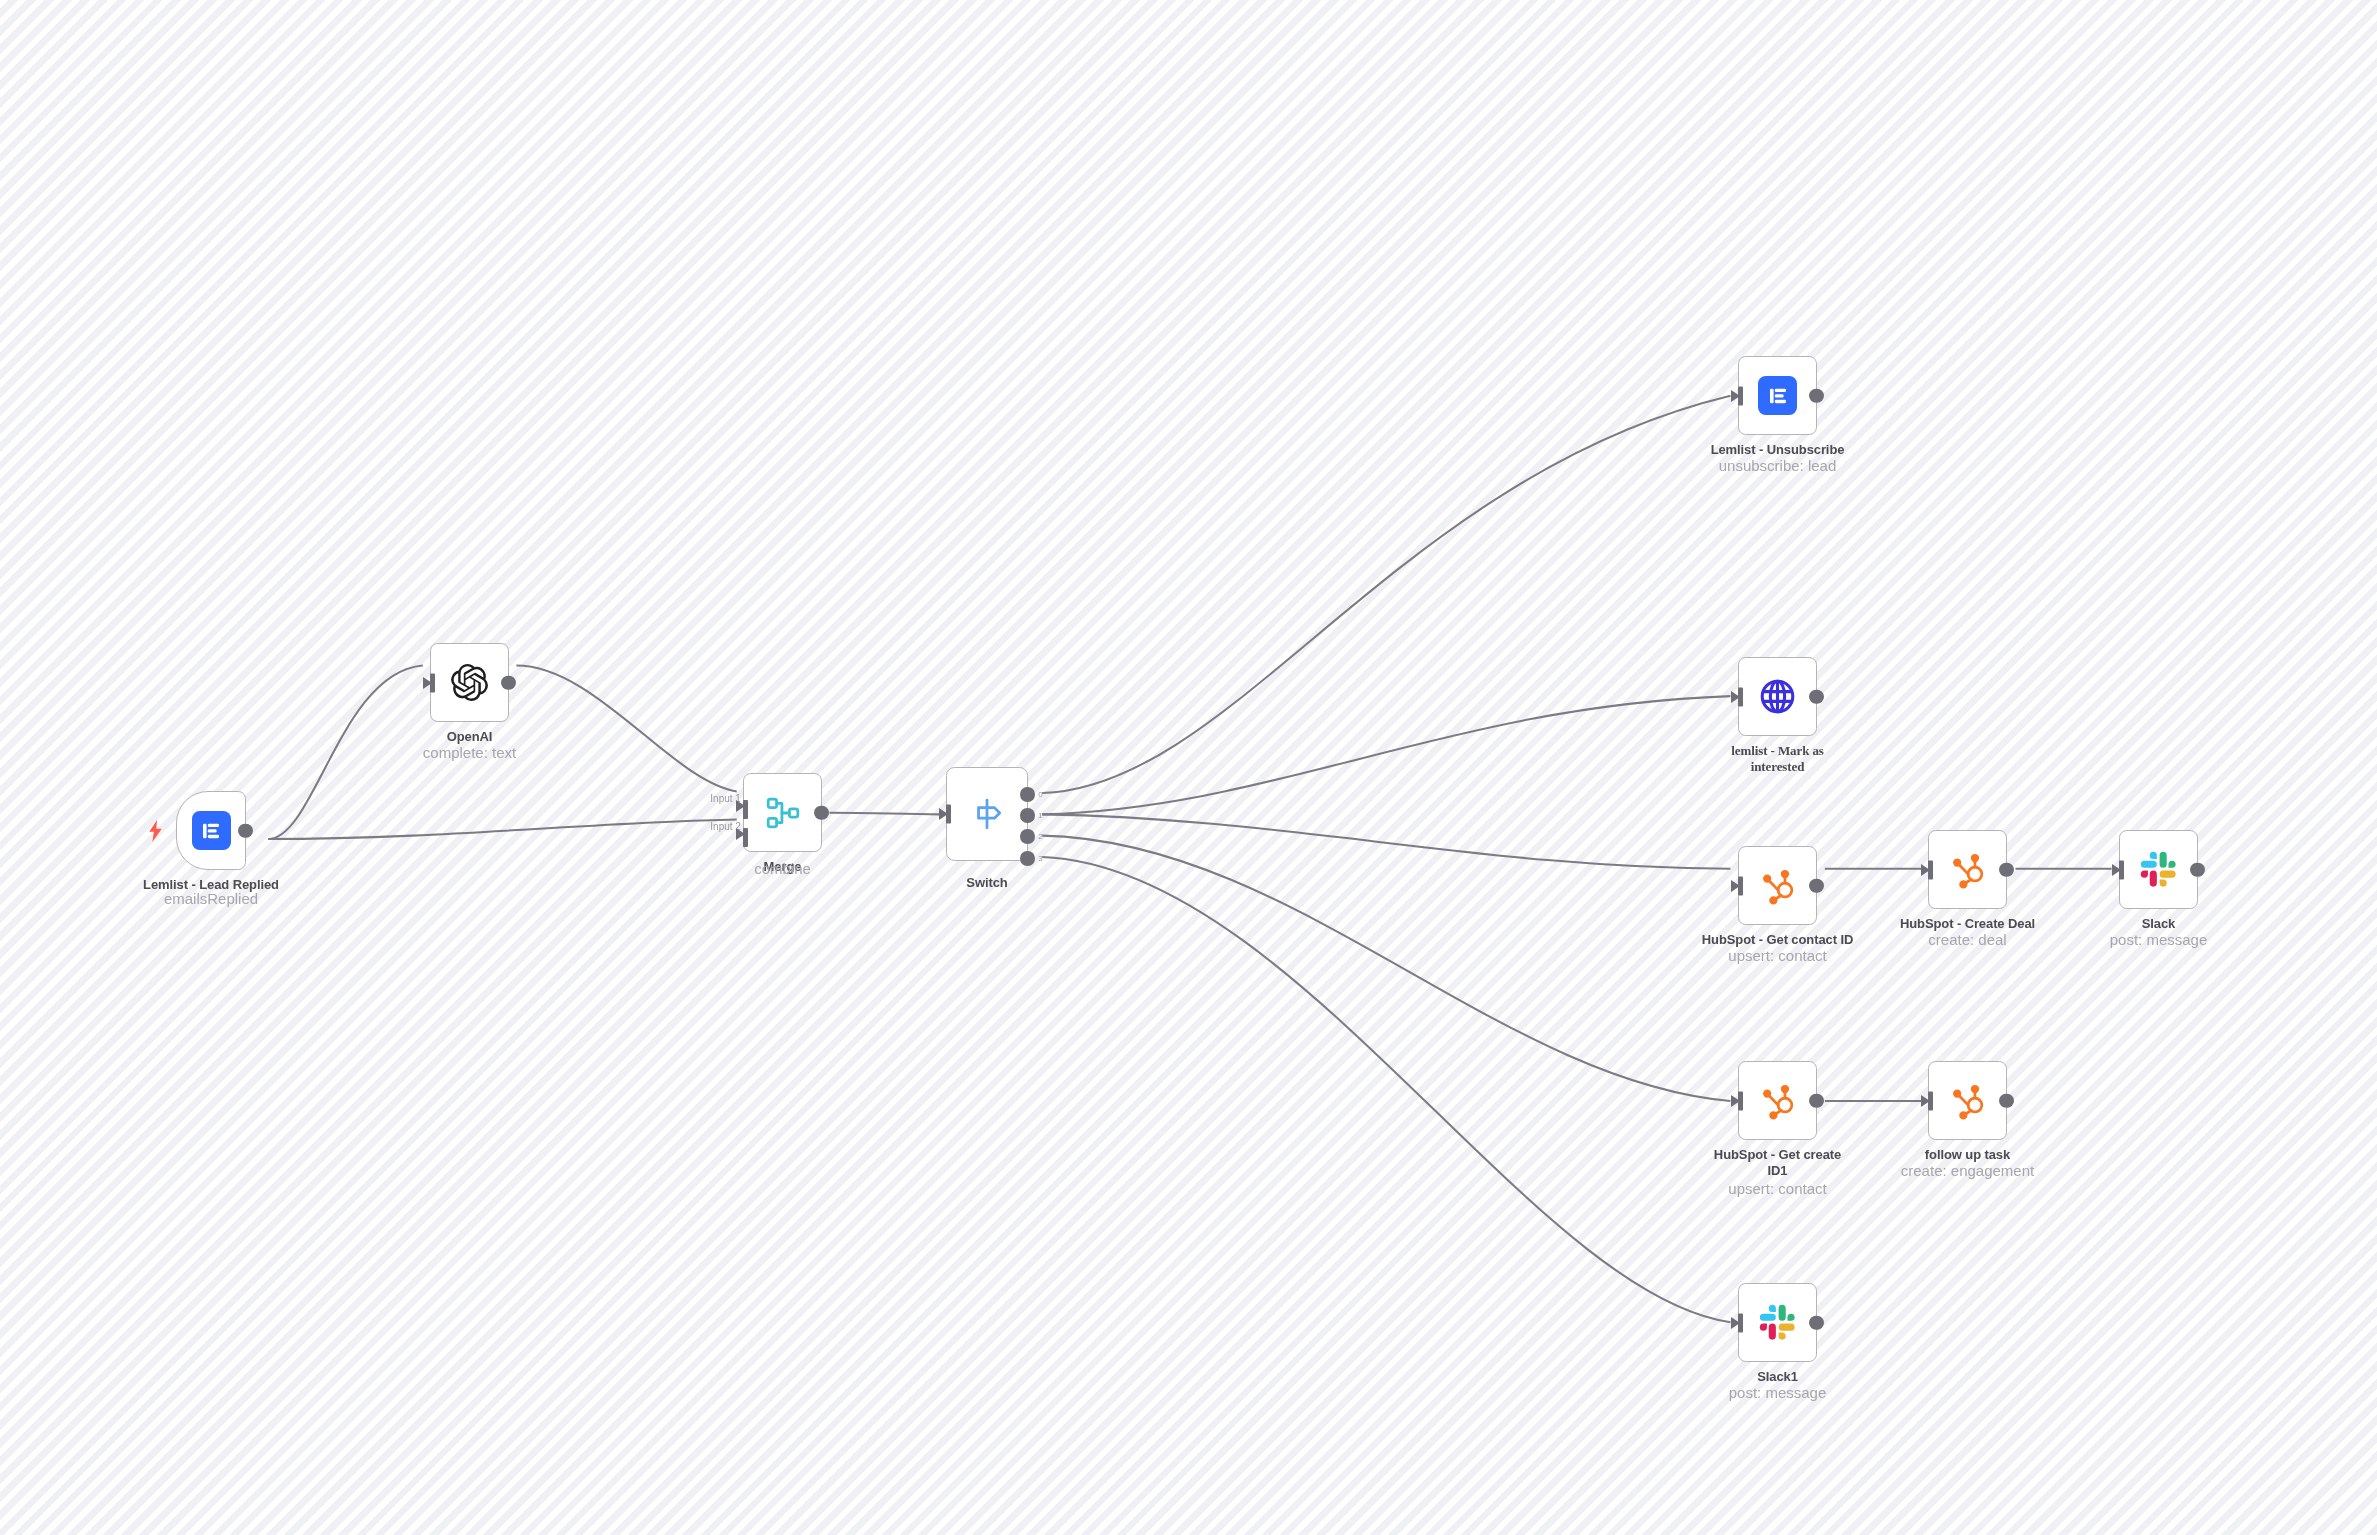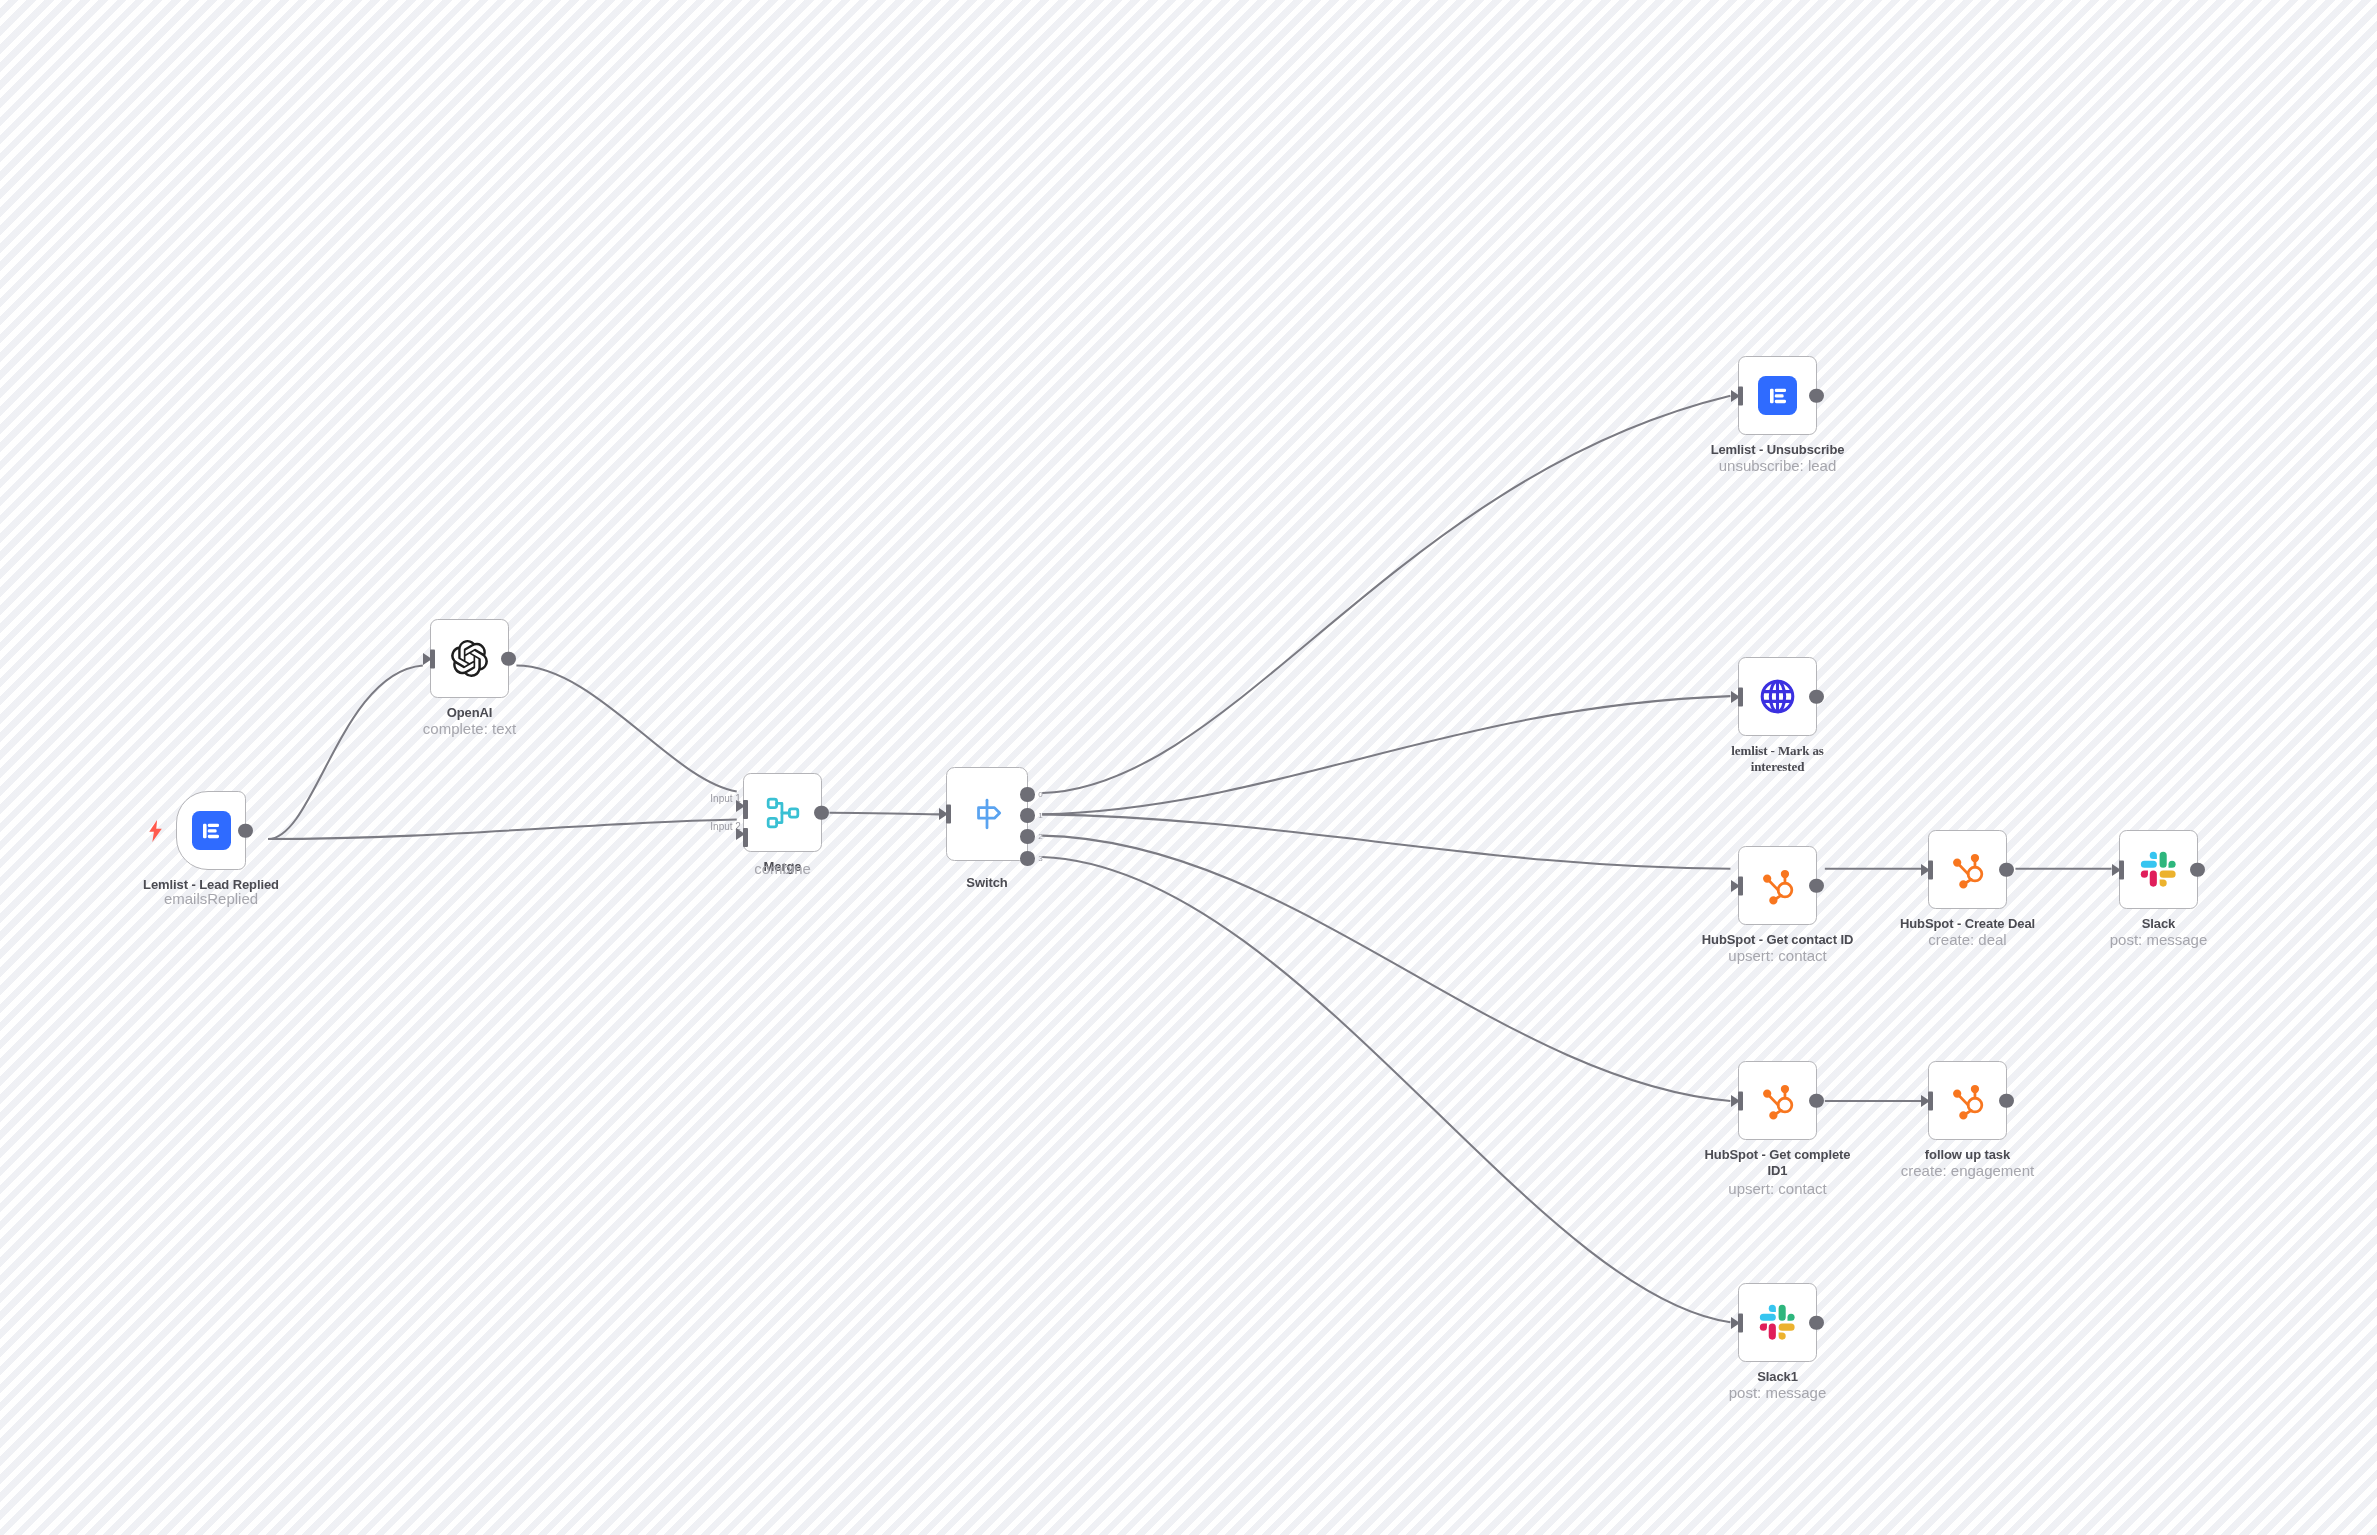--- a/index.html
+++ b/index.html
@@ -218,21 +218,21 @@
           <rect x="11" y="12.8" width="11" height="4" rx="1.6" fill="#ffffff"></rect>
           <rect x="11" y="19.6" width="14" height="4.4" rx="1.8" fill="#ffffff"></rect>
         </svg>
       </div>
     </div>
     <div class="port-out"></div>
     <div class="node-label">Lemlist - Lead Replied</div>
     <div class="node-subtitle" style="margin-top:21px;">emailsReplied</div>
   </div>
 
-  <div class="node" style="left:430px; top:619px;">
+  <div class="node" style="left:430px; top:643px;">
     <div class="port-in"></div>
     <div class="port-in-bar"></div>
     <div class="node-icon">
       <svg class="oai-ico" viewBox="0 0 24 24" fill="#1e1e1e">
         <path d="M22.28 9.82a5.99 5.99 0 0 0-.52-4.91 6.05 6.05 0 0 0-6.51-2.9A6.07 6.07 0 0 0 4.98 4.18a5.99 5.99 0 0 0-4 2.9 6.05 6.05 0 0 0 .74 7.1 5.98 5.98 0 0 0 .51 4.91 6.05 6.05 0 0 0 6.52 2.9A5.98 5.98 0 0 0 13.26 24a6.06 6.06 0 0 0 5.77-4.21 5.99 5.99 0 0 0 4-2.9 6.06 6.06 0 0 0-.75-7.07zm-9.02 12.6a4.48 4.48 0 0 1-2.88-1.04l.14-.08 4.78-2.76a.79.79 0 0 0 .39-.68v-6.74l2.02 1.17a.07.07 0 0 1 .04.05v5.58a4.5 4.5 0 0 1-4.5 4.5zM3.6 18.3a4.47 4.47 0 0 1-.54-3.01l.14.09 4.79 2.76a.77.77 0 0 0 .78 0l5.84-3.37v2.33a.08.08 0 0 1-.03.06L9.74 19.95a4.5 4.5 0 0 1-6.14-1.65zM2.34 7.9a4.49 4.49 0 0 1 2.35-1.98v5.68a.77.77 0 0 0 .38.67l5.81 3.35-2.02 1.17a.08.08 0 0 1-.07 0l-4.84-2.8A4.5 4.5 0 0 1 2.34 7.9zm16.6 3.86l-5.84-3.39 2.02-1.16a.08.08 0 0 1 .07 0l4.84 2.8a4.49 4.49 0 0 1-.68 8.1v-5.68a.78.78 0 0 0-.4-.67zm2.01-3.02l-.14-.09-4.78-2.79a.78.78 0 0 0-.79 0L9.4 9.23V6.9a.07.07 0 0 1 .03-.06l4.84-2.79a4.5 4.5 0 0 1 6.68 4.66zM8.3 12.86l-2.02-1.17a.08.08 0 0 1-.04-.06V6.06a4.5 4.5 0 0 1 7.38-3.45l-.14.08L8.7 5.45a.79.79 0 0 0-.39.68zm1.1-2.37L12 8.99l2.6 1.5v3l-2.6 1.5-2.6-1.5z"></path>
       </svg>
     </div>
     <div class="port-out"></div>
     <div class="node-label">OpenAI</div>
     <div class="node-subtitle" style="margin-top:23px;">complete: text</div>
@@ -382,21 +382,21 @@
         <circle cx="23.5" cy="21" r="6"></circle>
         <path d="M23.5 15 V9.2" stroke-linecap="round"></path>
         <circle cx="23.5" cy="7" r="2.4" fill="#f8761f"></circle>
         <path d="M17.6 21 L9.5 12.6" stroke-linecap="round"></path>
         <circle cx="8" cy="11" r="2.4" fill="#f8761f"></circle>
         <path d="M20.3 25.6 L15 29" stroke-linecap="round"></path>
         <circle cx="13.4" cy="30" r="2.4" fill="#f8761f"></circle>
       </svg>
     </div>
     <div class="port-out"></div>
-    <div class="node-label">HubSpot - Get complete
+    <div class="node-label">HubSpot - Get create
 ID1</div>
     <div class="node-subtitle" style="margin-top:41px;">upsert: contact</div>
   </div>
 
   <div class="node" style="left:1928px; top:1061px;">
     <div class="port-in"></div>
     <div class="port-in-bar"></div>
     <div class="node-icon">
       <svg class="hub-ico" viewBox="0 0 34 34" fill="none" stroke="#f8761f" stroke-width="2.4">
         <circle cx="23.5" cy="21" r="6"></circle>

